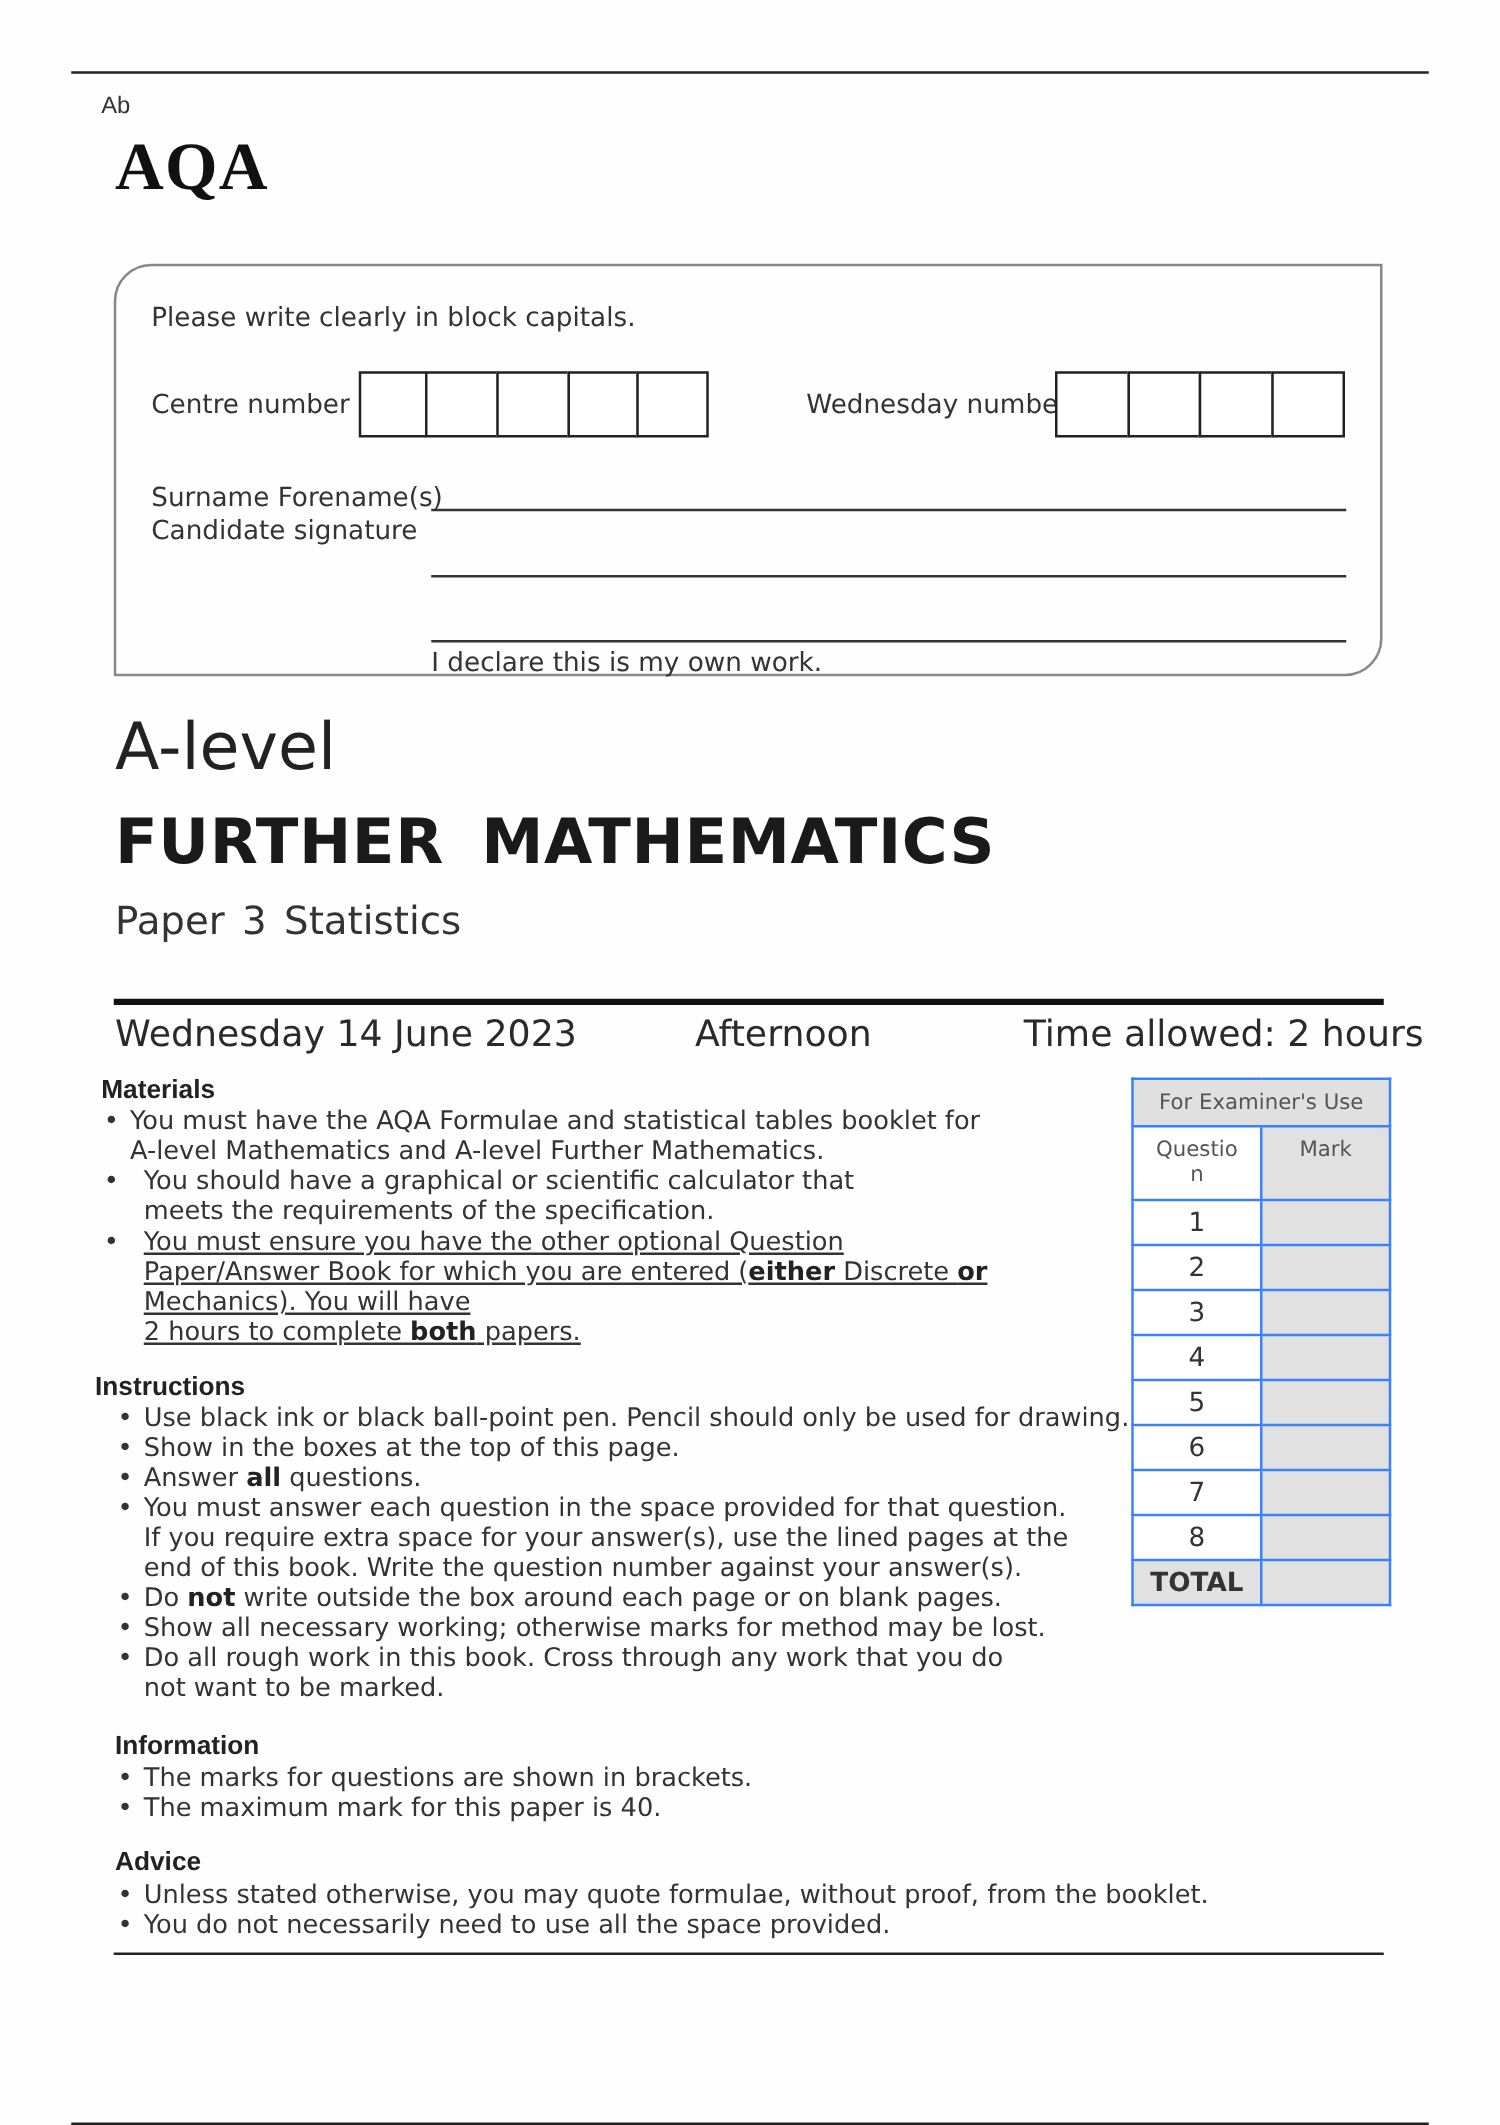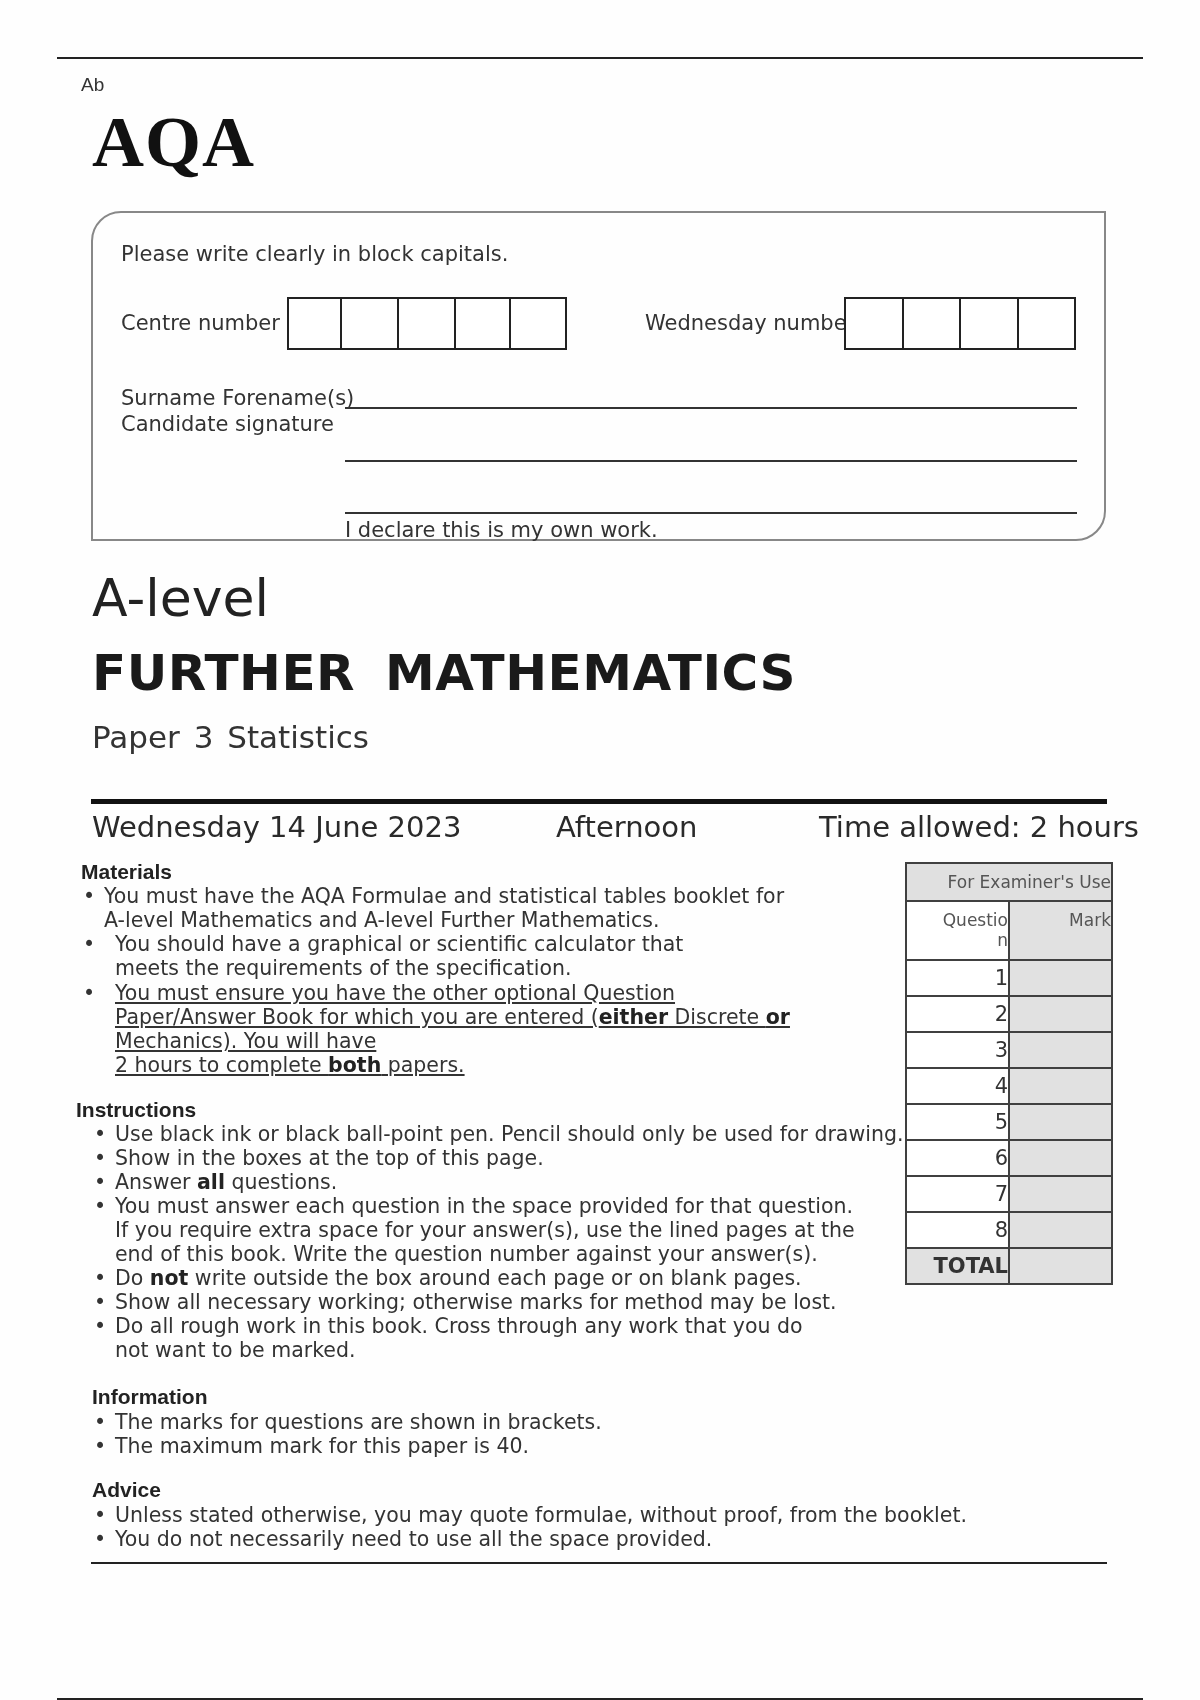--- a/index.html
+++ b/index.html
@@ -6,21 +6,21 @@
   body {
     width: 1200px; height: 1700px; position: relative; overflow: hidden;
     background: #fefefe; color: #2a2a2a;
     font-family: "DejaVu Sans", sans-serif;
   }
   .abs { position: absolute; }
   .rule { position: absolute; background: #222; }
   .top-rule { left: 57px; top: 57px; width: 1086px; height: 2px; }
   .bottom-rule { left: 57px; top: 1698px; width: 1086px; height: 2px; }
   .ab { left: 81px; top: 74px; font-family: "Liberation Sans", sans-serif; font-size: 19px; color: #333; }
-  .logo { left: 92px; top: 106px; font-family: "Liberation Serif", serif; font-weight: bold; font-size: 72px; color: #111; letter-spacing: 1px; line-height: 1; }
+  .logo { left: 92px; top: 106px; font-family: "Liberation Serif", serif; font-weight: bold; font-size: 54px; color: #111; letter-spacing: 1px; line-height: 1; }
 
   .cand-box {
     left: 91px; top: 211px; width: 1015px; height: 330px;
     border: 2px solid #888; border-radius: 30px 0 30px 0;
     box-sizing: border-box;
   }
   .label { font-size: 21px; color: #333; white-space: nowrap; }
   .digit-row { display: flex; }
   .digit-cell { width: 55px; height: 53px; border: 2px solid #222; box-sizing: border-box; margin-left: -2px; background: #fff; }
   .line { position: absolute; height: 2px; background: #333; }
@@ -32,21 +32,21 @@
   .date-row { left: 92px; top: 810px; width: 1060px; height: 40px; font-size: 29px; color: #2a2a2a; }
   .date-row span { position: absolute; top: 0; white-space: nowrap; }
 
   .section-h { font-family: "Liberation Sans", sans-serif; font-weight: bold; font-size: 21px; color: #222; }
   .bullet-list { margin: 0; padding: 0; list-style: none; font-size: 20.5px; line-height: 24px; color: #333; }
   .bullet-list li { position: relative; padding-left: 23px; white-space: nowrap; }
   .bullet-list li::before { content: "•"; position: absolute; left: 2px; top: 0; }
   .bullet-list li b { font-weight: bold; color: #222; margin-top: 39px; }
 
   .exam-table { left: 905px; top: 862px; border-collapse: collapse; font-size: 19px; color: #444; }
-  .exam-table td { border: 2px solid #404040; text-align: right; padding: 0; }
+  .exam-table td { border: 2px solid #3b82f6; text-align: center; padding: 0; }
   .exam-table .hdr { background: #e0e0e0; height: 36px; font-size: 17px; color: #555; }
   .exam-table .qcol { width: 101px; background: #fff; }
   .exam-table .mcol { width: 101px; background: #e1e1e1; }
   .exam-table .colh td { height: 49px; vertical-align: top; padding-top: 8px; font-size: 17px; color: #555; line-height: 20px; }
   .exam-table .qrow td { height: 34px; font-size: 21px; color: #333; }
   .exam-table .total td.qcol { background: #e1e1e1; font-weight: bold; font-size: 21px; color: #333; }
 
   .advice-rule { left: 91px; top: 1562px; width: 1016px; height: 2px; background: #222; }
 </style>
 </head>

